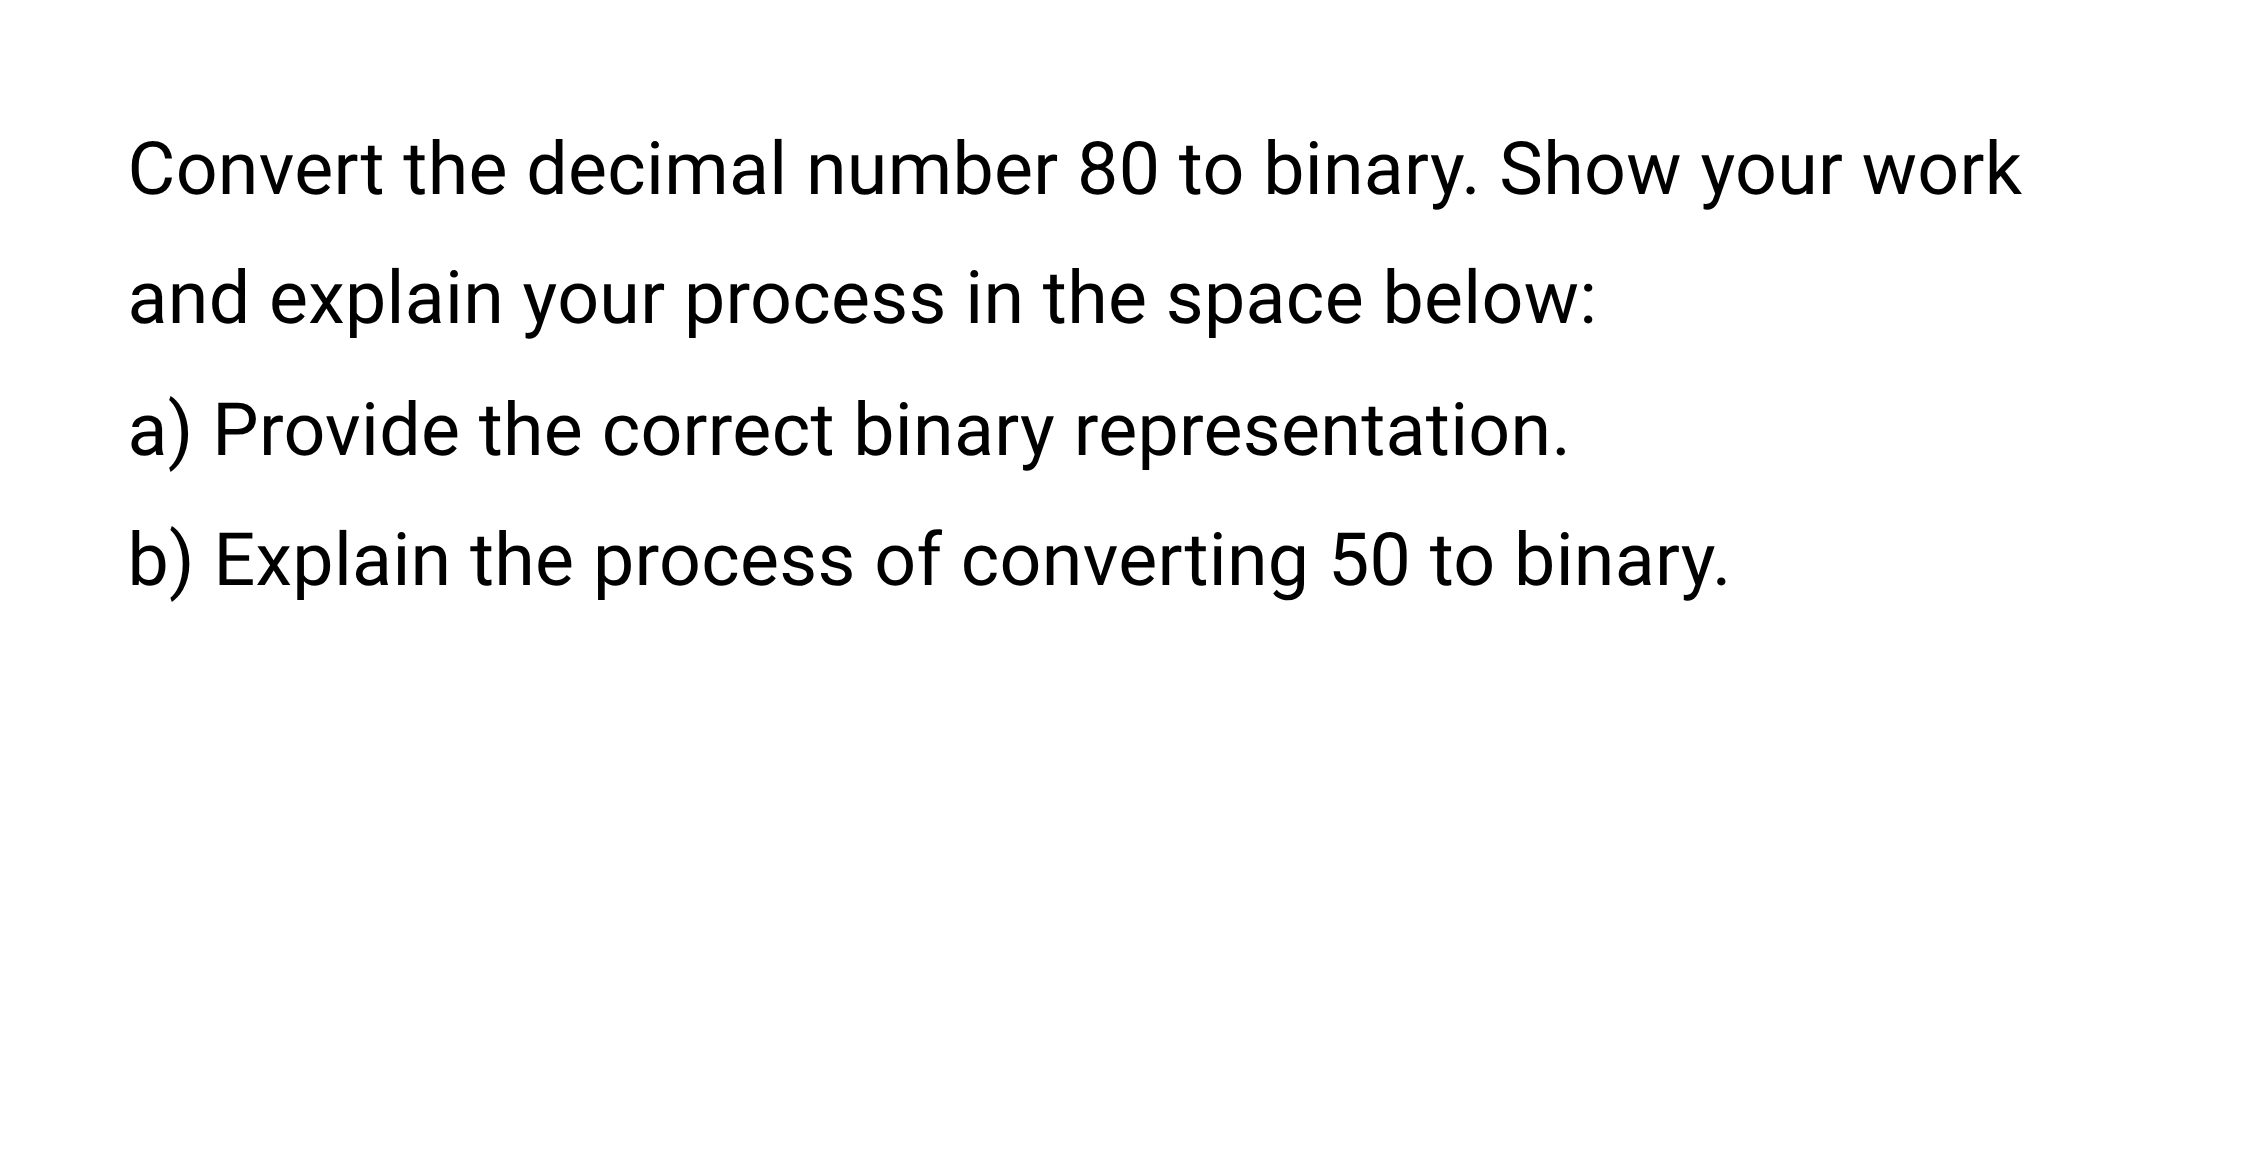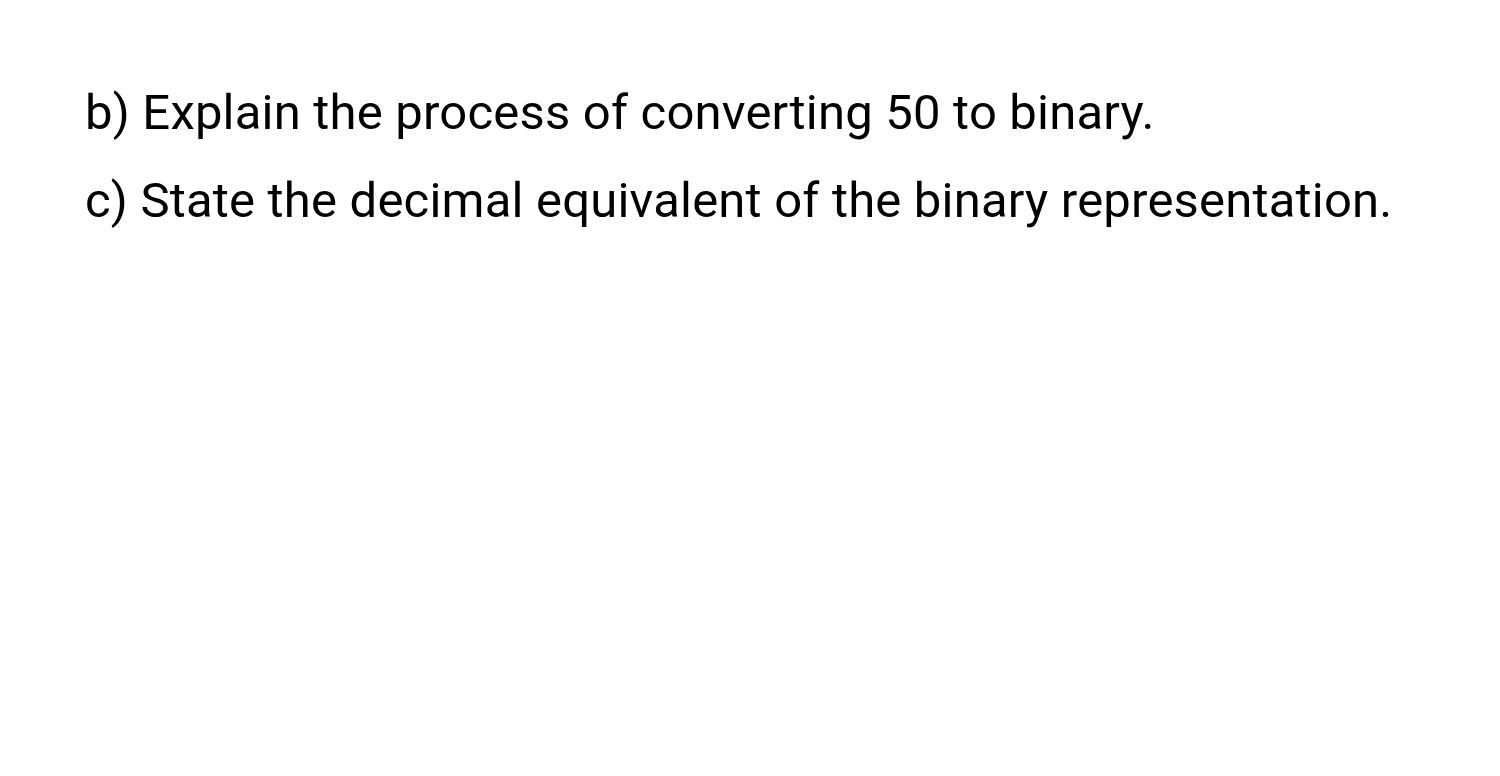--- a/index.html
+++ b/index.html
@@ -24,21 +24,22 @@
       margin-bottom: 2px;
     }
     .list-item {
       margin-bottom: 2px;
     }
   </style>
 </head>
 <body>
 
 <div class="content">
+  <div class="intro">Convert the decimal number 80 to binary. Show your work and explain your process in the space below:</div>
+  <div class="list-item">
+    <span>a)</span>
+    <span>Provide the correct binary representation.</span>
+  </div>
   <div class="list-item">
     <span>b)</span>
     <span>Explain the process of converting 50 to binary.</span>
   </div>
-  <div class="list-item">
-    <span>c)</span>
-    <span>State the decimal equivalent of the binary representation.</span>
-  </div>
 </div>
 
 </body></html>

